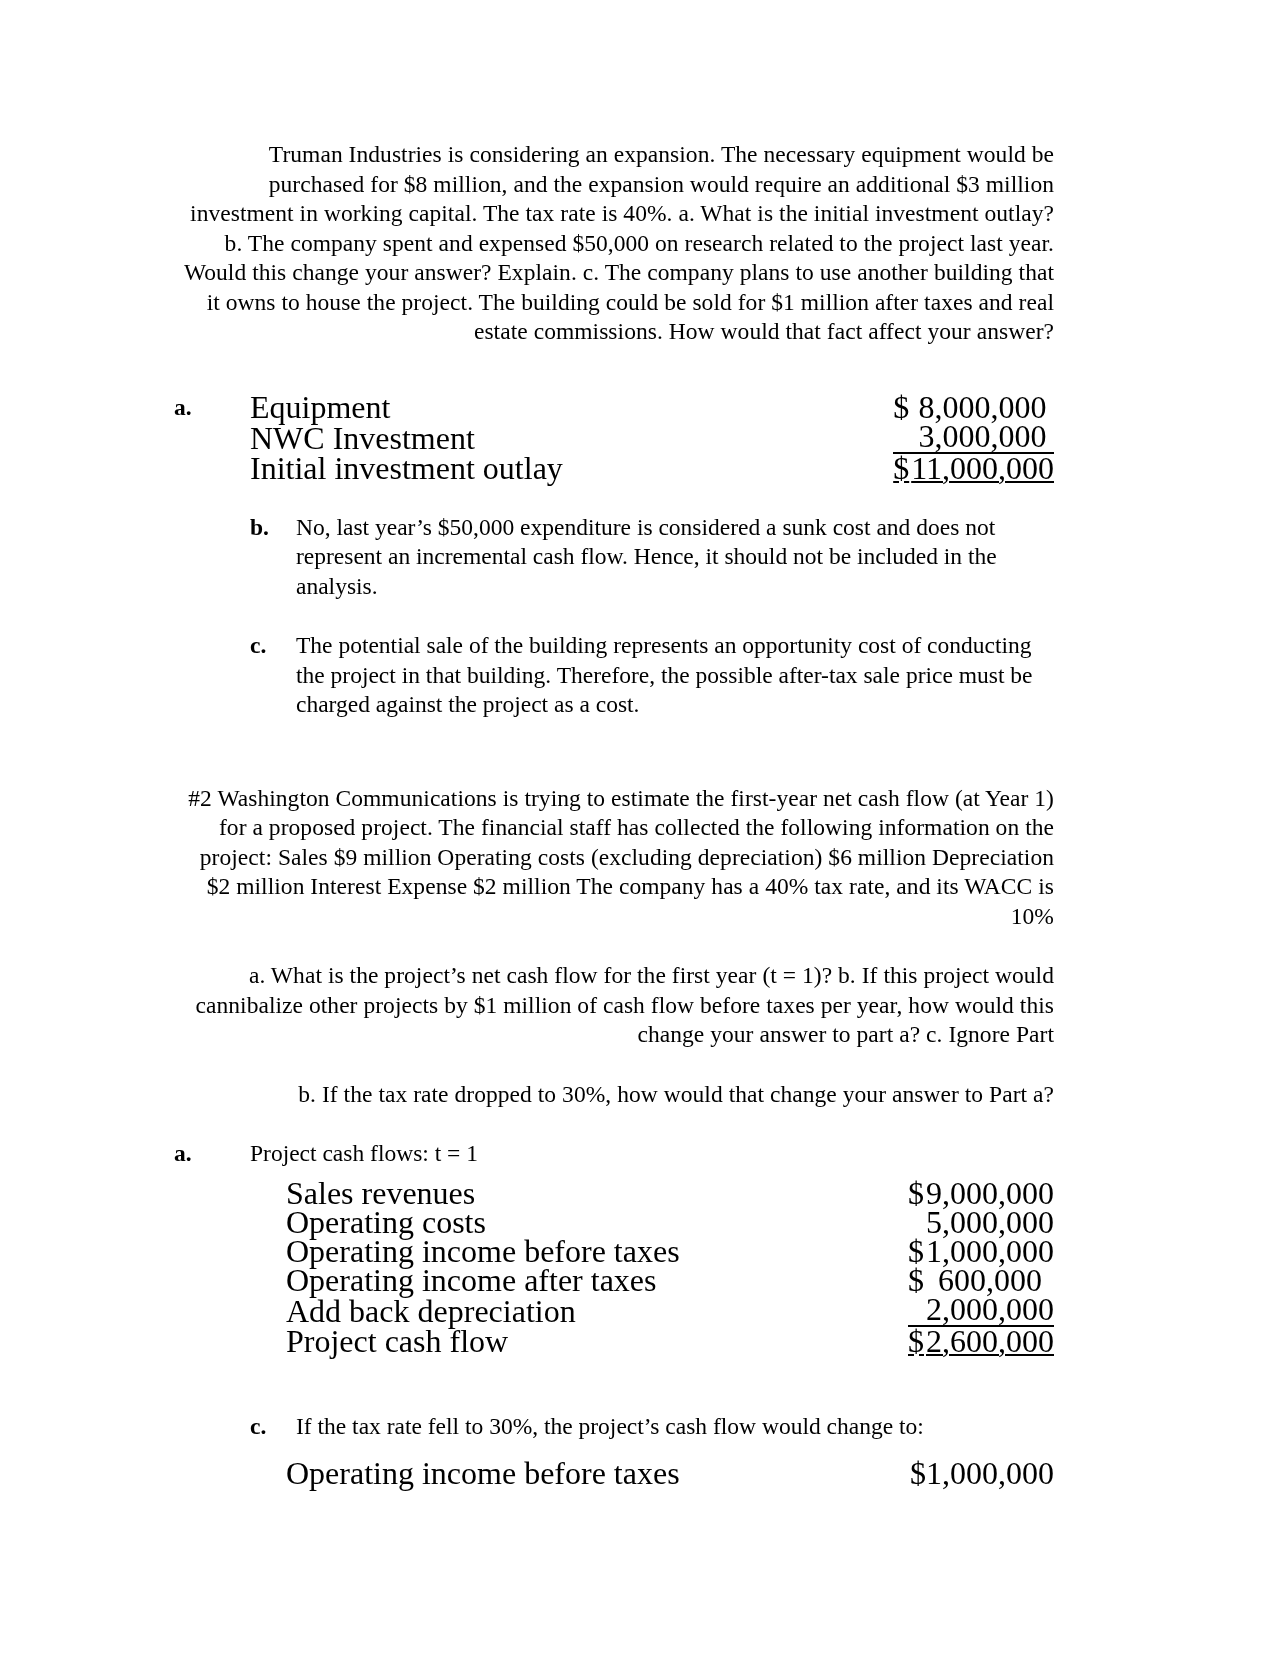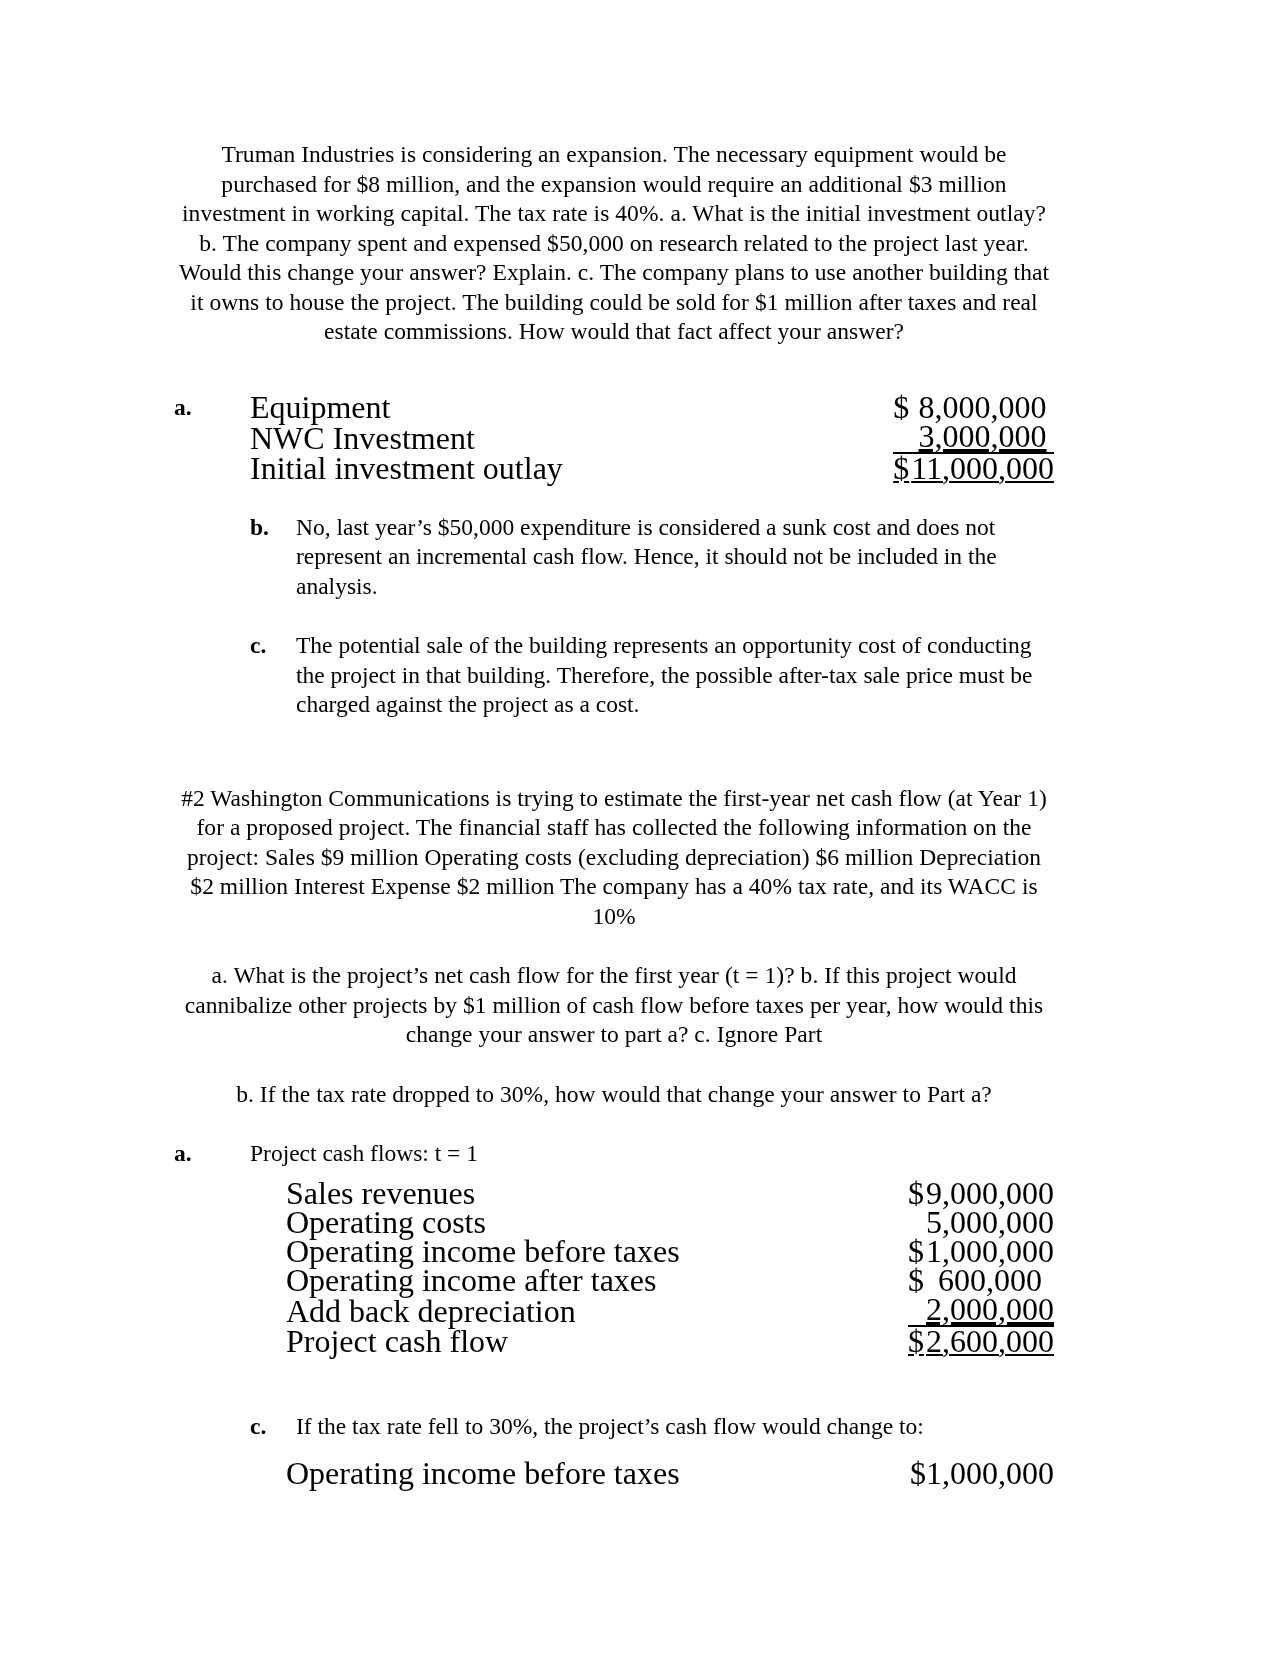--- a/index.html
+++ b/index.html
@@ -26,21 +26,21 @@
     position: absolute;
     left: 174px;
     top: 140px;
     width: 880px;
   }
 
   
   .para {
     font-size: 23.5px;
     line-height: 29.5px;
-    text-align: center;
+    text-align: right;
     margin: 0;
     letter-spacing: 0.05px;
   }
   .spacer-lg { height: 46px; }
   .spacer-md { height: 30px; }
   .spacer-sm { height: 18px; }
   .spacer-xs { height: 10px; }
 
   
   .ans-block {
@@ -69,21 +69,21 @@
     vertical-align: bottom;
     white-space: nowrap;
   }
   td.fin-label { text-align: left; padding-right: 10px; }
   td.fin-gap   { width: 100%; }
   td.fin-cur   { text-align: left;  width: 20px; padding-right: 2px;}
   td.fin-val   { text-align: center; width: 140px; }
 
   
   .rule-single .fin-cur,
-  .rule-single .fin-val { border-bottom: 2px solid #000; padding-bottom: 1px; text-decoration: underline; }
+  .rule-single .fin-val { border-bottom: 2px solid #000; padding-bottom: 1px; }
   .rule-single .fin-cur { border-bottom: 2px solid #000; }
   .rule-lead   { border-bottom: 2px solid #000; width: 18px; }
   .rule-none   { width: 18px; }
 
   .uline-text { text-decoration: underline; text-decoration-thickness: 2px; text-underline-offset: 2px; }
   .tbl-wrap-a2 { padding-left: 112px; width: 768px; }
 
   .indent-1 { padding-left: 36px; }
 
   .hdr-line { font-size: 23.5px; line-height: 29.5px; }

